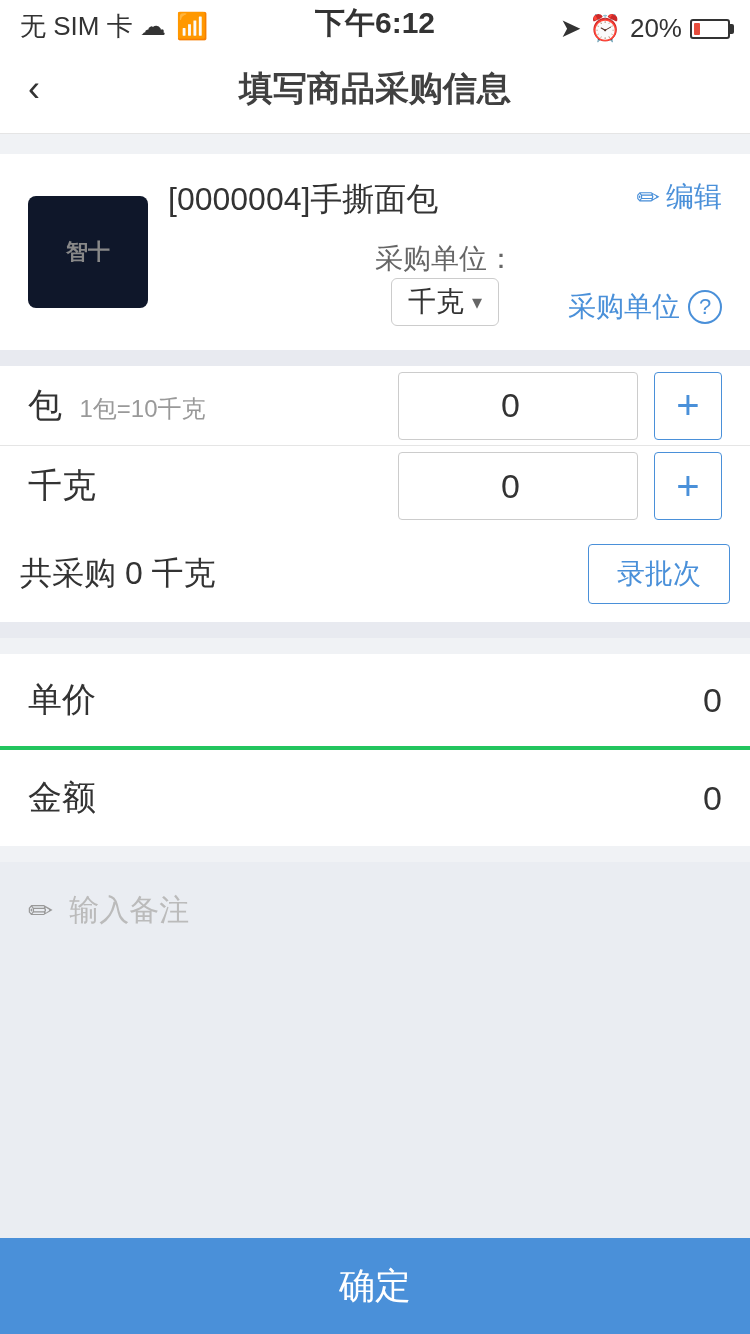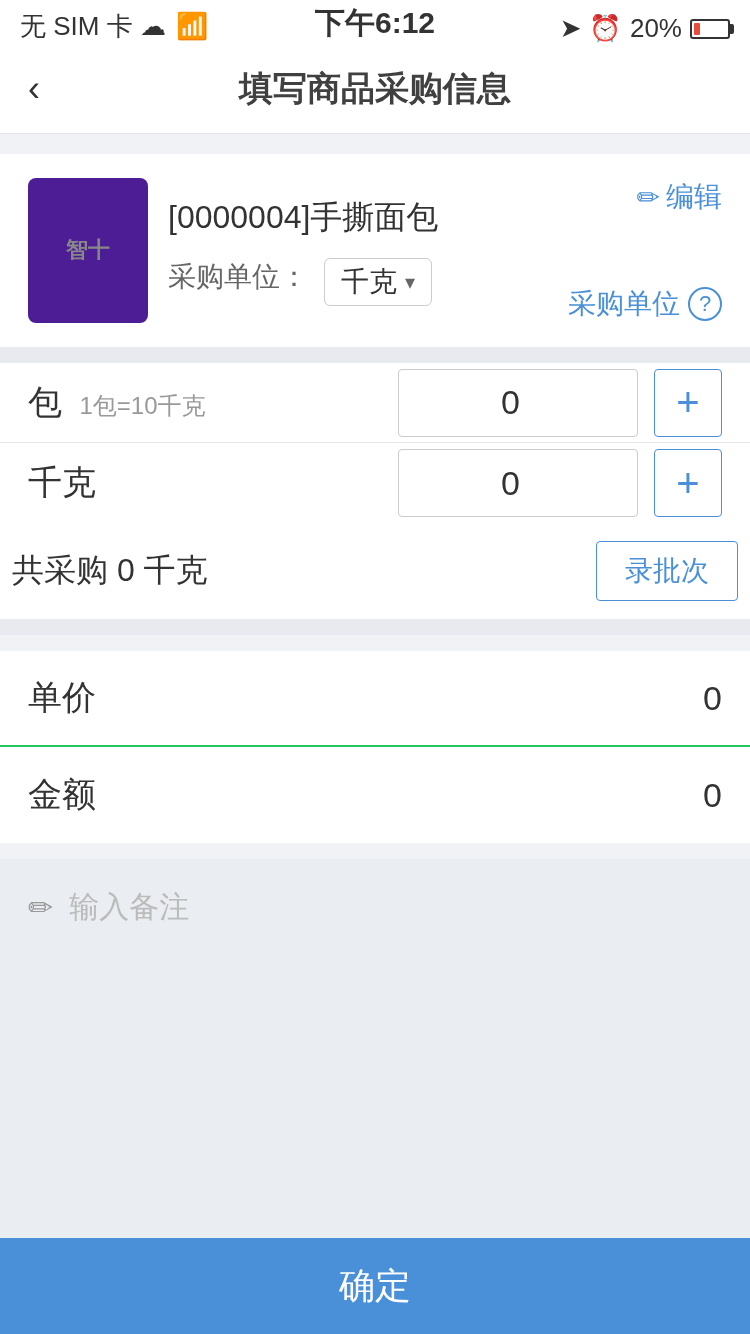--- a/index.html
+++ b/index.html
@@ -104,22 +104,22 @@
       background: #fff;
       margin: 20px 0 0 0;
       padding: 24px 28px;
       display: flex;
       align-items: center;
       gap: 20px;
       position: relative;
     }
     .product-image {
       width: 120px;
-      height: 145px;
-      background: #4c1d95;
+      height: 112px;
+      background: #0f172a;
       border-radius: 8px;
       display: flex;
       align-items: center;
       justify-content: center;
       flex-shrink: 0;
     }
     .product-image-inner {
       color: #aaa;
       font-size: 48px;
       font-weight: 700;
@@ -130,22 +130,22 @@
       flex: 1;
     }
     .product-name {
       font-size: 32px;
       font-weight: 500;
       color: #333;
       margin-bottom: 18px;
     }
     .product-unit-row {
       display: flex;
-      align-items: flex-start;
-      gap: 16px;
+      align-items: center;
+      flex-direction: column;
     }
     .product-unit-label {
       font-size: 28px;
       color: #666;
     }
     .unit-selector {
       border: 1px solid #ccc;
       border-radius: 6px;
       padding: 4px 16px;
       font-size: 28px;
@@ -252,21 +252,21 @@
       cursor: pointer;
       background: #fff;
     }
 
     
     .total-row {
       background: #fff;
       display: flex;
       align-items: center;
       justify-content: space-between;
-      padding: 0 12px;
+      padding: 0 20px;
       height: 96px;
       border-bottom: none;
     }
     .total-label {
       font-size: 32px;
       color: #333;
     }
     .batch-btn {
       border: 1px solid #4a90d9;
       border-radius: 4px;
@@ -281,21 +281,21 @@
     .price-section {
       background: #fff;
       margin-top: 16px;
     }
     .price-row {
       display: flex;
       align-items: center;
       justify-content: space-between;
       padding: 0 28px;
       height: 96px;
-      border-bottom: 2px solid #22c55e;
+      border-bottom: 4px solid #22c55e;
     }
     .price-row:last-child {
       border-bottom: none;
     }
     .price-label {
       font-size: 34px;
       color: #333;
     }
     .price-value {
       font-size: 34px;

